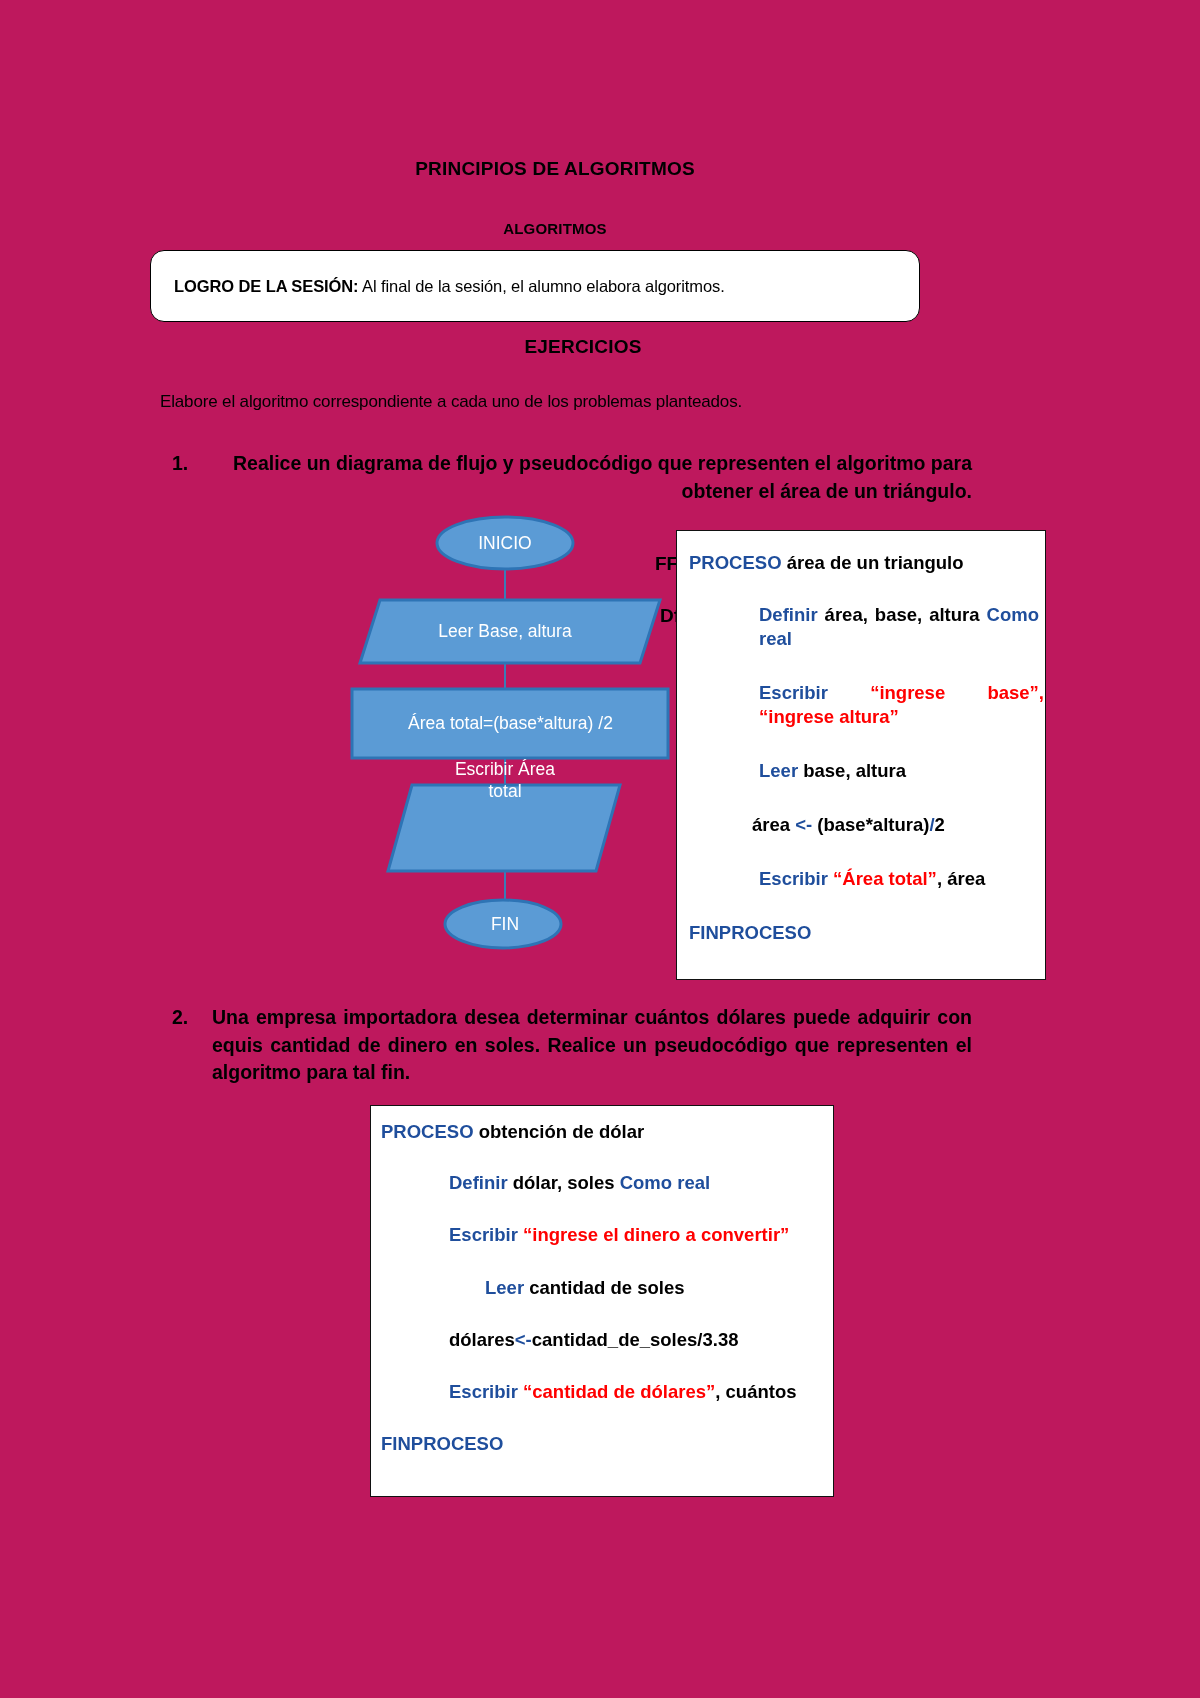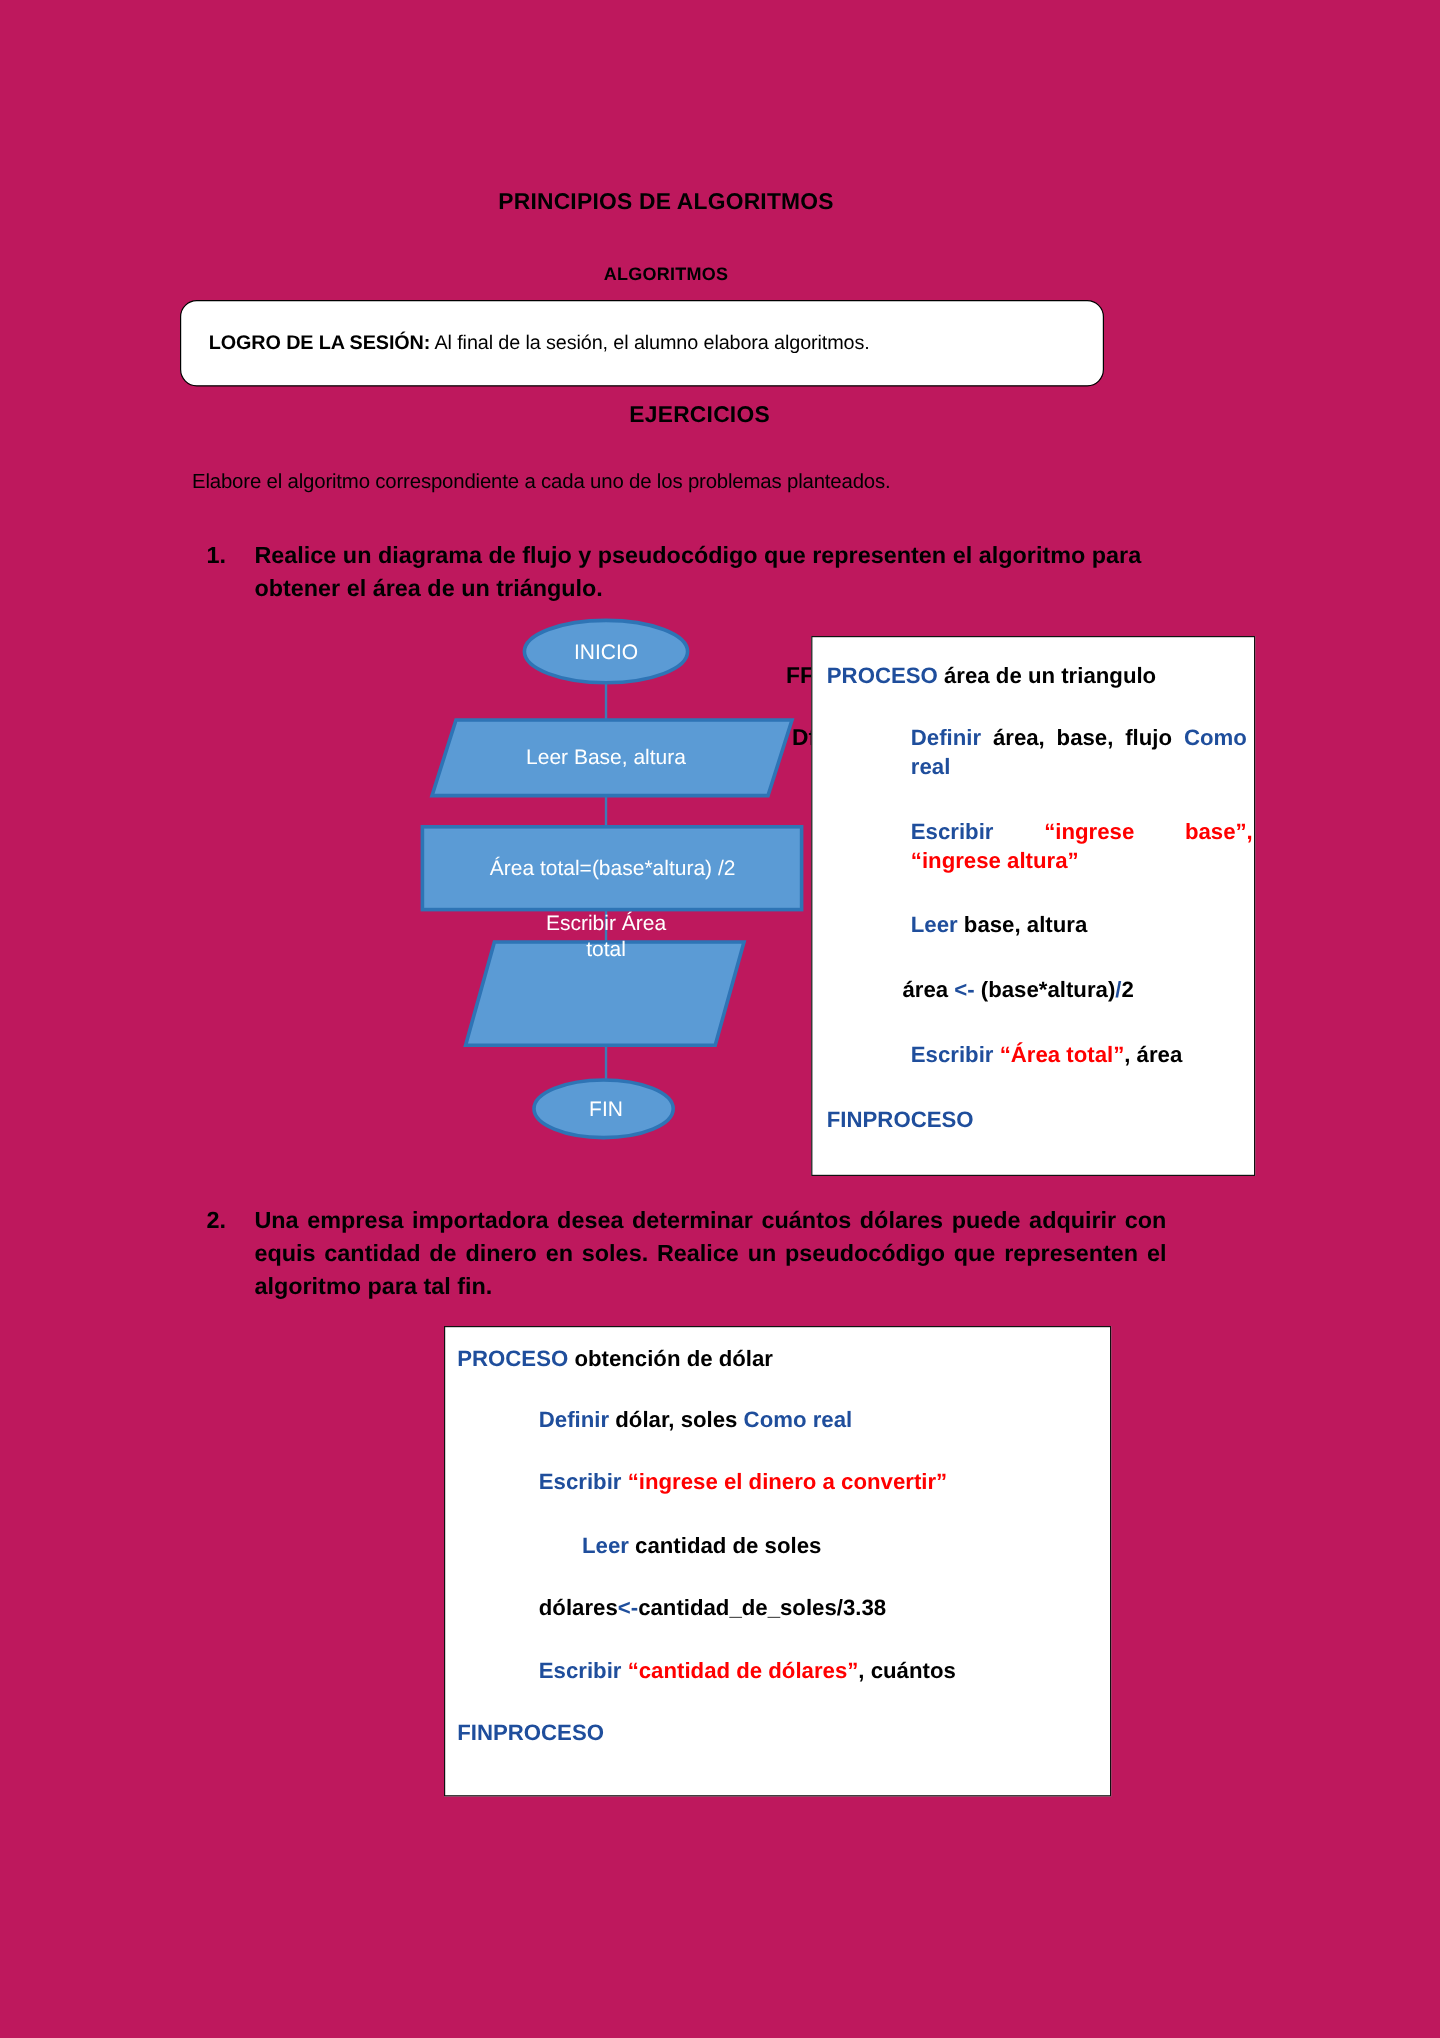--- a/index.html
+++ b/index.html
@@ -100,21 +100,21 @@
   }
   .item .body {
     margin-left: 40px;
     display: block;
   }
   #item-1 {
     left: 172px;
     top: 450px;
     width: 800px;
   }
-  #item-1 .body { text-align: left; }
+  #item-1 .body { text-align: right; }
   #item-2 {
     left: 172px;
     top: 1004px;
     width: 800px;
   }
   #item-2 .body { text-align: justify; }
 
   
   .flow { position: absolute; left: 0; top: 0; }
 
@@ -137,21 +137,21 @@
   }
 
   
   .pc-box {
     position: absolute;
     border: 1.6px solid #111111;
     background: #ffffff;
     box-sizing: border-box;
   }
   #pc-box-1 { left: 676px; top: 530px; width: 370px; height: 450px; }
-  #pc-box-2 { left: 370px; top: 1105px; width: 556px; height: 392px; }
+  #pc-box-2 { left: 370px; top: 1105px; width: 464px; height: 392px; }
 
   .pc-line {
     position: absolute;
     font-size: 18.5px;
     line-height: 1.3;
     white-space: nowrap;
   }
   .kw   { color: #1f4e9c; font-weight: bold; }
   .str  { color: #ff0000; font-weight: bold; }
   .pln  { color: #000000; font-weight: bold; }
@@ -228,21 +228,21 @@
   <div class="underlay" style="left:655px; top:553px;">FF</div>
   <div class="underlay" style="left:660px; top:605px;">Df</div>
 
   <div class="pc-box" id="pc-box-1">
 
     <div class="pc-line" id="pc1-l1">
       <span class="kw">PROCESO</span><span class="pln"> área de un triangulo</span>
     </div>
 
     <div class="pc-line" id="pc1-l2">
-      <span class="kw">Definir</span><span class="pln"> área, base, flujo </span><span class="kw">Como real</span>
+      <span class="kw">Definir</span><span class="pln"> área, base, altura </span><span class="kw">Como real</span>
     </div>
 
     <div class="pc-line" id="pc1-l3">
       <span class="kw">Escribir</span><span class="str">  “ingrese base”, “ingrese altura”</span>
     </div>
 
     <div class="pc-line" id="pc1-l4">
       <span class="kw">Leer</span><span class="pln"> base, altura</span>
     </div>
 

